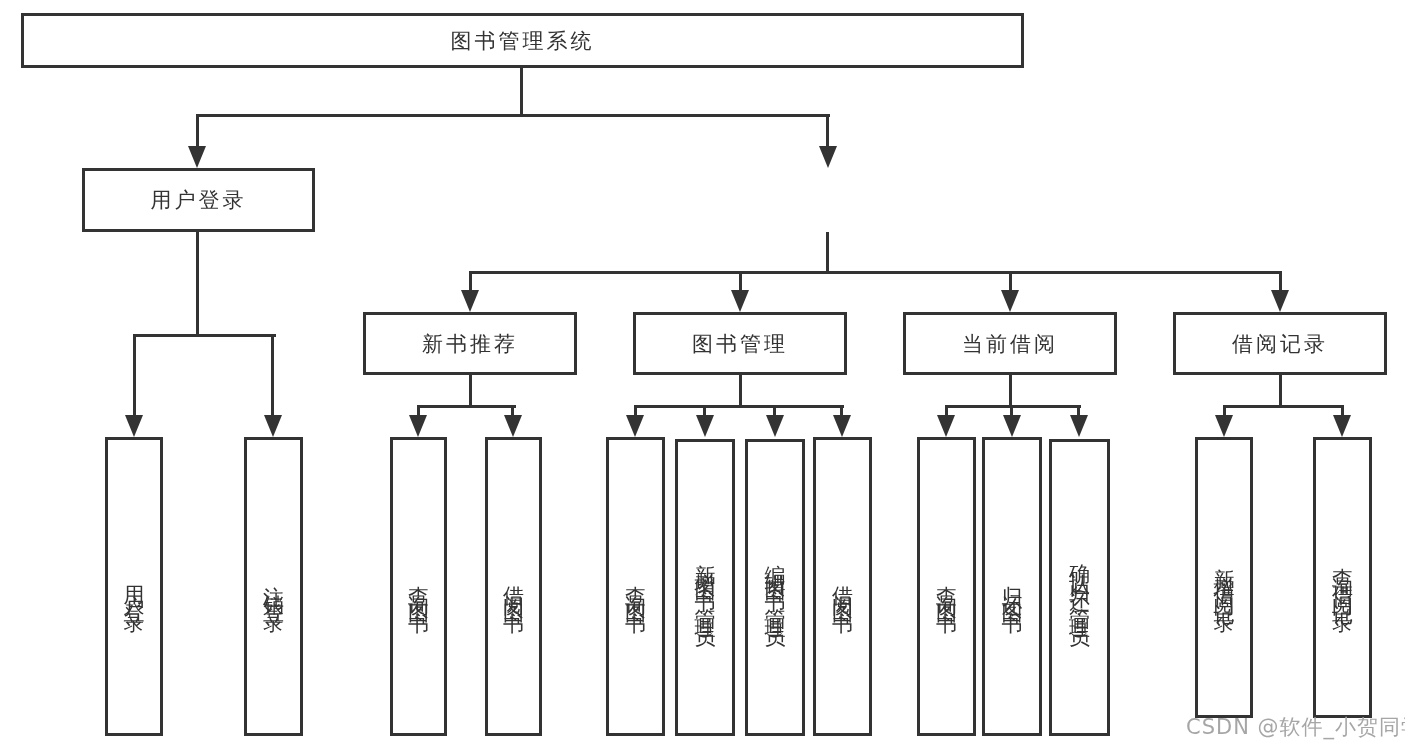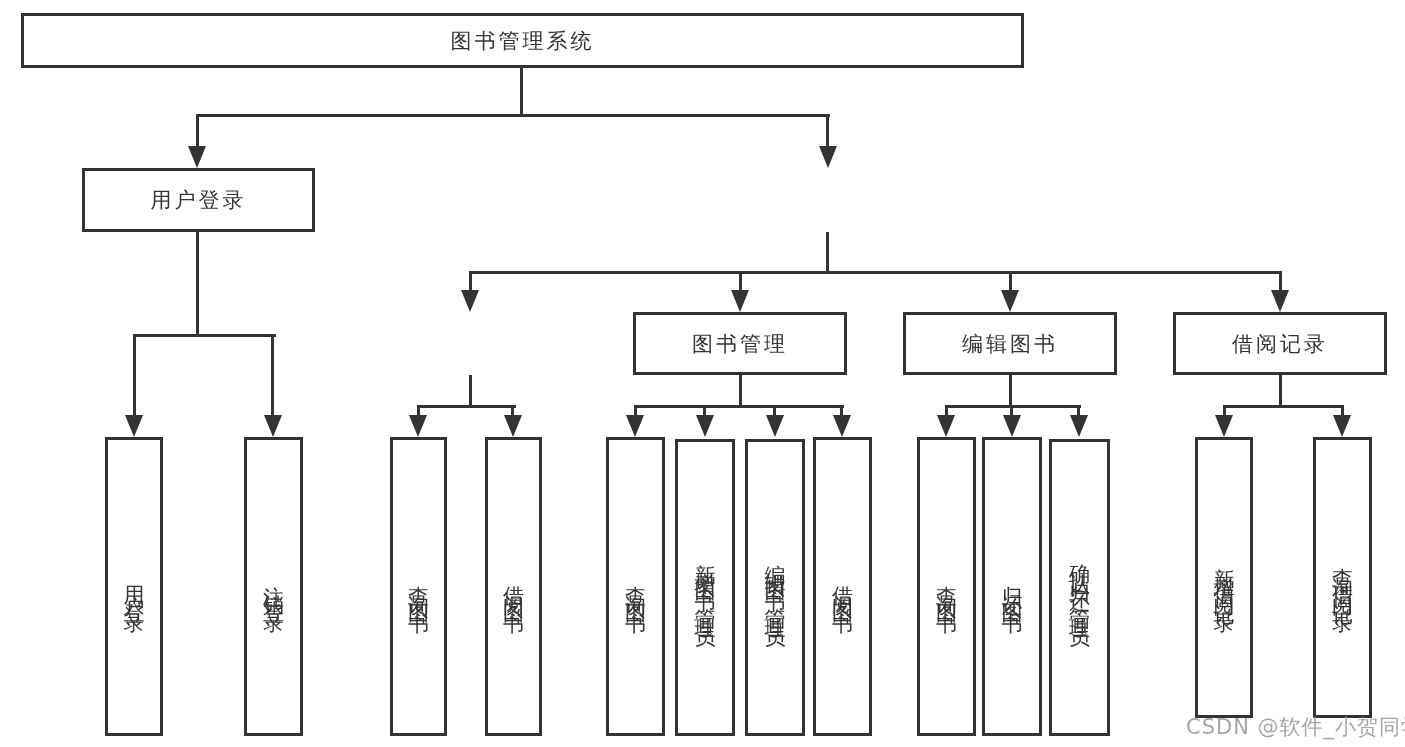--- a/index.html
+++ b/index.html
@@ -57,22 +57,23 @@
 </style>
 </head>
 <body>
 
 <div id="canvas">
 
   <div class="box" style="left:21px;top:13px;width:1003px;height:55px;">图书管理系统</div>
 
   <div class="box" style="left:82px;top:168px;width:233px;height:64px;">用户登录</div>
 
+  <div class="box" style="left:363px;top:312px;width:214px;height:63px;">新书推荐</div>
   <div class="box" style="left:633px;top:312px;width:214px;height:63px;">图书管理</div>
-  <div class="box" style="left:903px;top:312px;width:214px;height:63px;">编辑图书</div>
+  <div class="box" style="left:903px;top:312px;width:214px;height:63px;">当前借阅</div>
   <div class="box" style="left:1173px;top:312px;width:214px;height:63px;">借阅记录</div>
 
   <div class="vbox" style="left:105px;top:437px;width:58px;height:299px;">用户登录</div>
   <div class="vbox" style="left:244px;top:437px;width:59px;height:299px;">注销登录</div>
 
   <div class="vbox" style="left:390px;top:437px;width:57px;height:299px;">查询图书</div>
   <div class="vbox" style="left:485px;top:437px;width:57px;height:299px;">借阅图书</div>
 
   <div class="vbox" style="left:606px;top:437px;width:59px;height:299px;">查询图书</div>
   <div class="vbox" style="left:675px;top:439px;width:60px;height:297px;">新增图书（管理员）</div>

